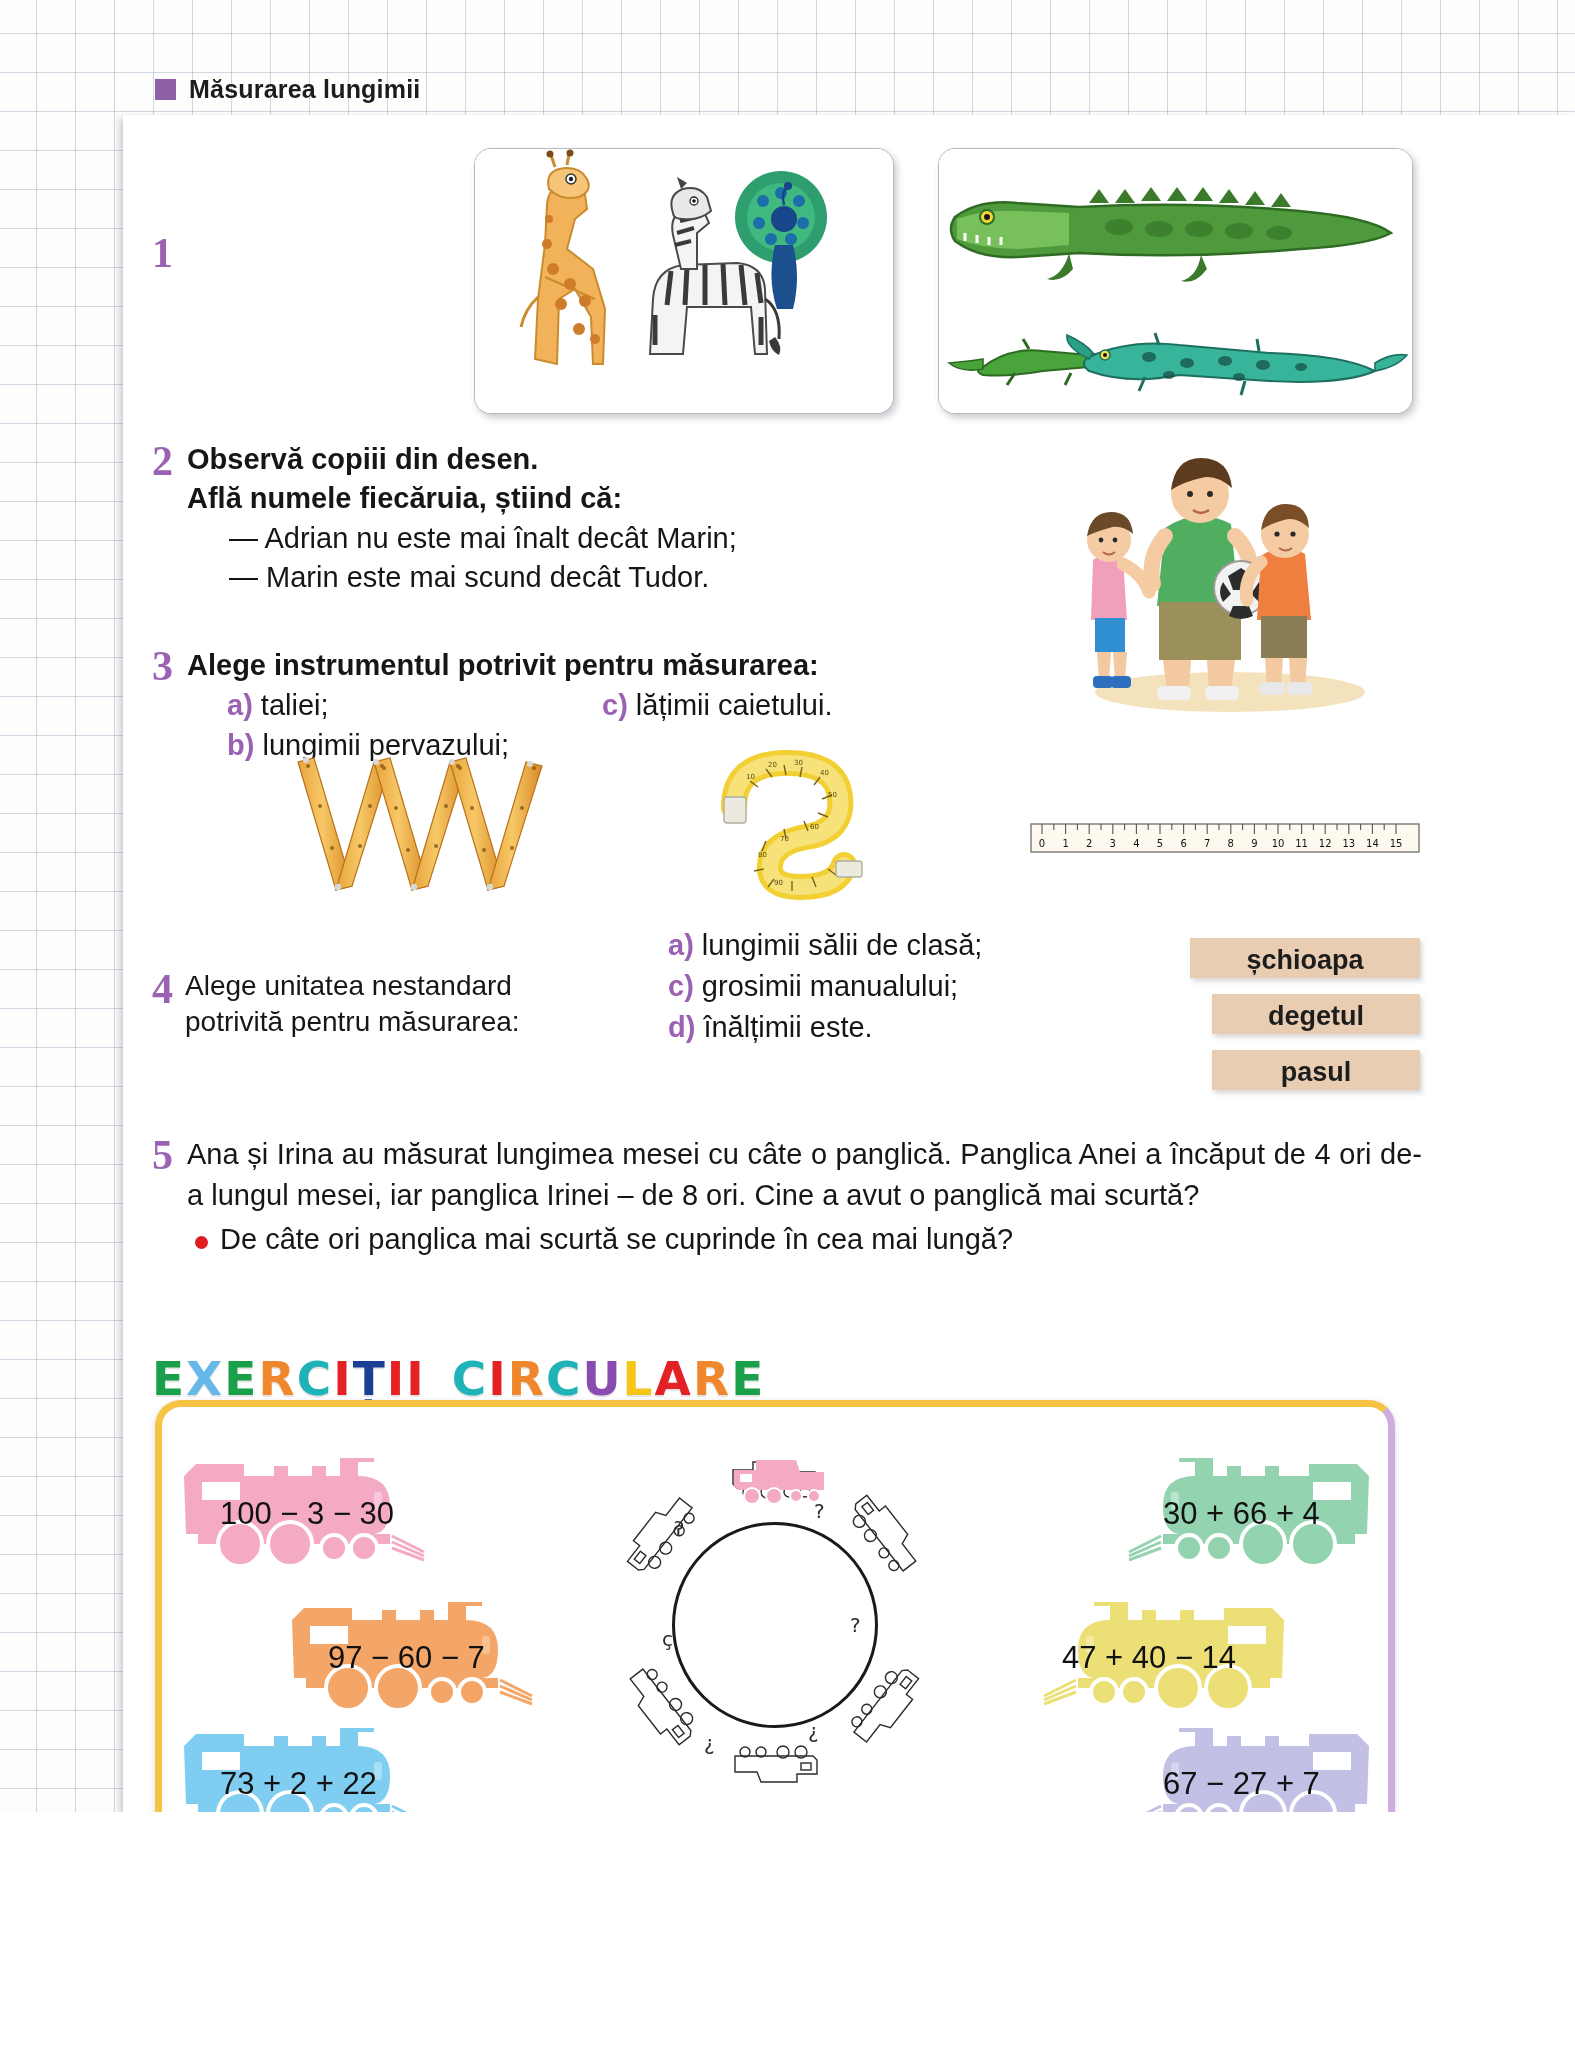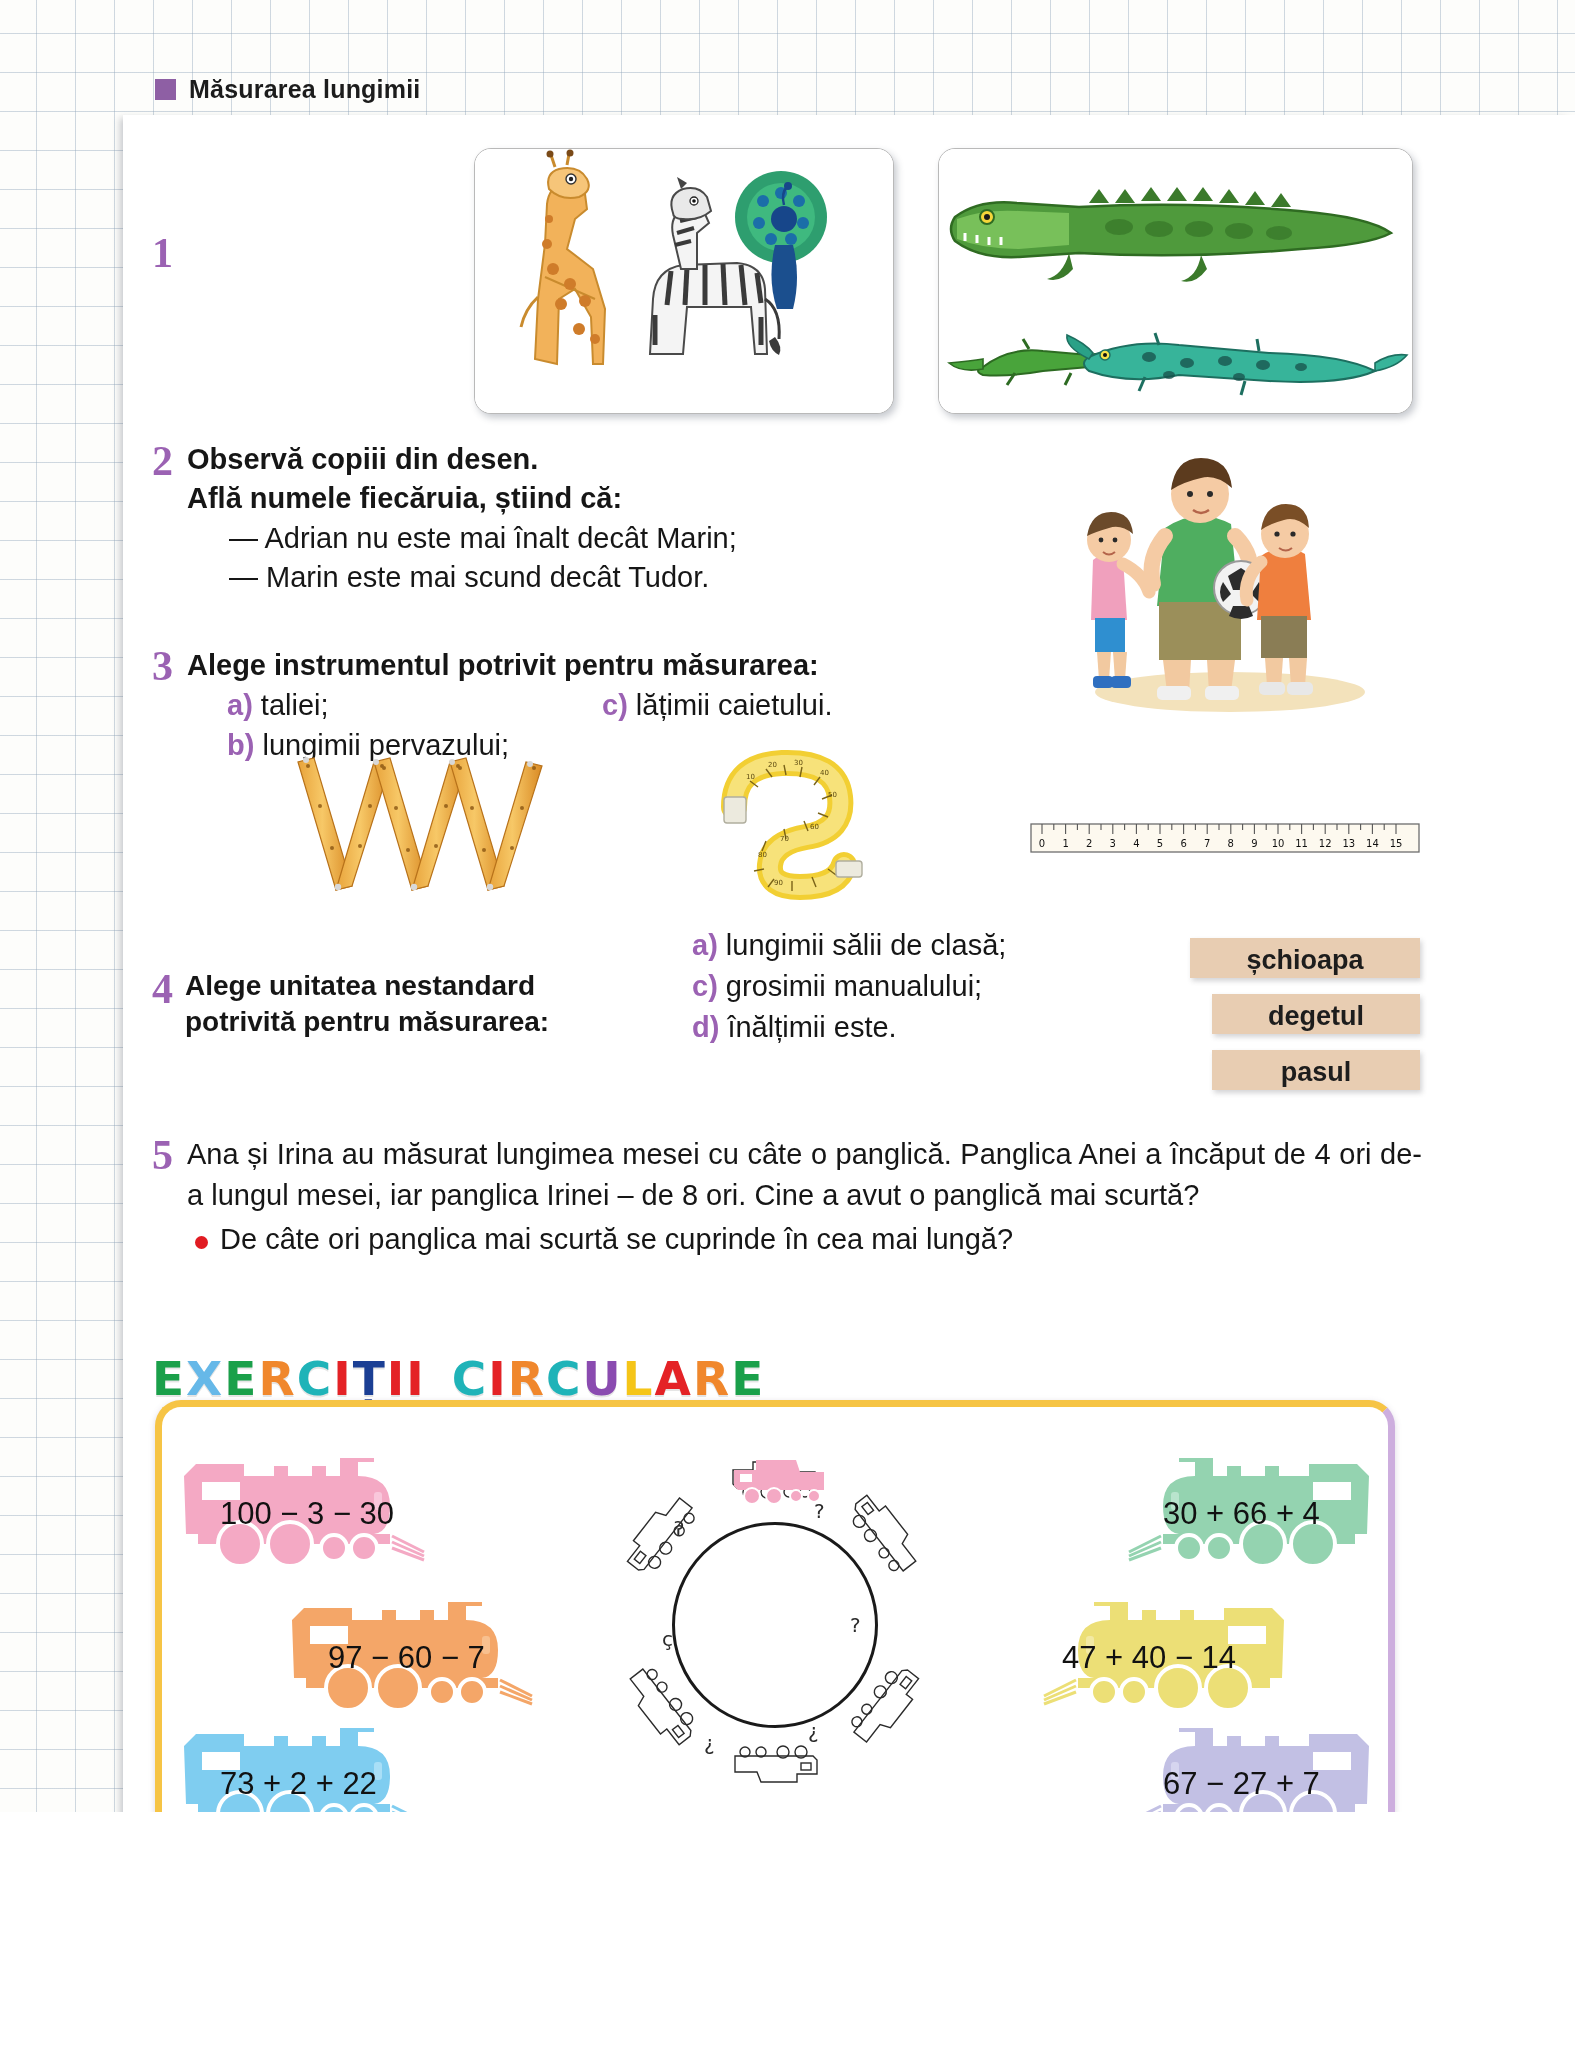--- a/index.html
+++ b/index.html
@@ -63,23 +63,23 @@
 
   
   #ex3 { position:absolute; left:152px; top:645px; display:flex; gap:14px; width:950px; }
   #ex3 .body { font-size:29px; line-height:1.38; color:#161616; }
   #ex3 .head { font-weight:bold; }
   #ex3 .opts { position:relative; padding-left:40px; }
   #ex3 .opt-c { position:absolute; left:415px; top:0; white-space:nowrap; }
 
   
   #ex4 { position:absolute; left:152px; top:968px; display:flex; gap:12px; width:510px; }
-  #ex4 .body { font-size:28px; font-weight:bold; line-height:1.3; color:#161616;
+  #ex4 .body { font-size:28px; font-weight:normal; line-height:1.3; color:#161616;
                text-align:justify; }
-  #ex4-opts { position:absolute; left:692px; top:925px; font-size:29px; line-height:1.42; color:#161616; }
+  #ex4-opts { position:absolute; left:668px; top:925px; font-size:29px; line-height:1.42; color:#161616; }
 
   
   #chips { position:absolute; left:1190px; top:938px; width:230px; }
   .chip {
     background:#e8cdb2; color:#1d1d1d; font-weight:bold; font-size:27px;
     text-align:center; padding:7px 0 2px; margin-bottom:16px;
     box-shadow:2px 3px 5px rgba(60,60,70,0.22);
   }
   .chip.c2 { margin-left:22px; }
   .chip.c3 { margin-left:22px; }

